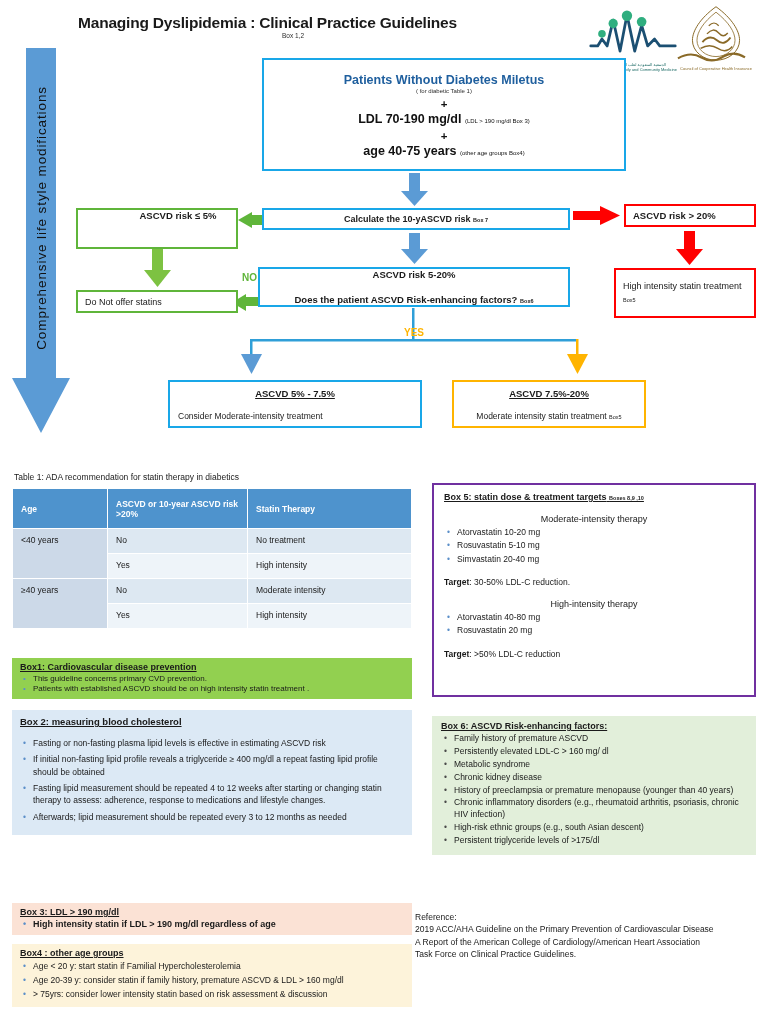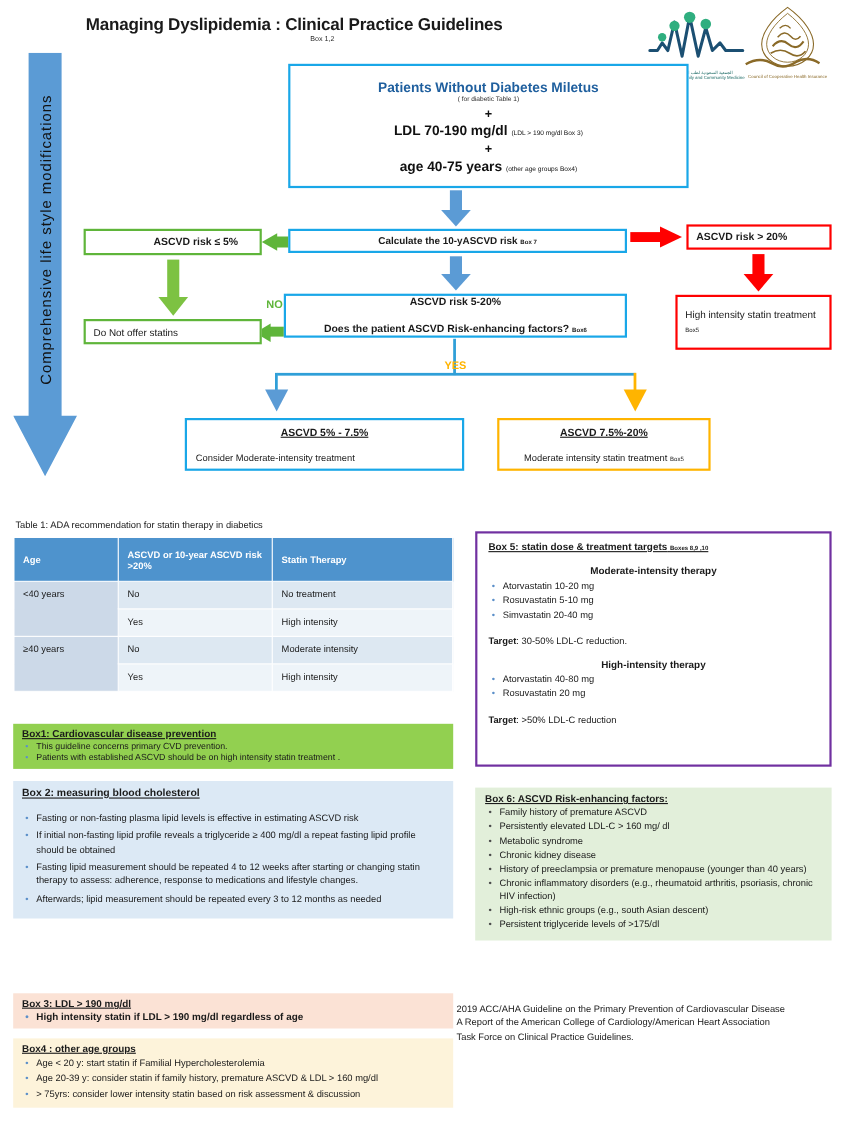--- a/index.html
+++ b/index.html
@@ -55,22 +55,22 @@
   .bt-sub   { font-size: 6px; color: #2c2c2c; margin-top: 1px; }
   .bt-plus  { font-size: 11.5px; font-weight: bold; color: #111; margin: 4px 0 2px; }
   .bt-big   { font-size: 12.5px; font-weight: bold; color: #111; }
   .bt-big .note { font-size: 6px; font-weight: normal; }
 
   #box-calc { left: 262px; top: 208px; width: 308px; height: 22px;
               display: flex; align-items: center; justify-content: center; }
   #box-calc .txt { font-size: 9px; font-weight: bold; }
   #box-calc .note { font-size: 5.5px; font-weight: bold; }
 
-  #box-low { left: 76px; top: 208px; width: 162px; height: 24px;
-             display: flex; align-items: center; justify-content: center; padding-left: 42px; }
+  #box-low { left: 76px; top: 208px; width: 162px; height: 41px;
+             display: flex; align-items: flex-start; justify-content: center; padding-left: 42px; }
   #box-low .txt { font-size: 9.5px; font-weight: bold; }
 
   #box-nostatin { left: 76px; top: 290px; width: 162px; height: 23px;
                   display: flex; align-items: center; padding-left: 7px; }
   #box-nostatin .txt { font-size: 9px; }
 
   #box-high { left: 624px; top: 204px; width: 132px; height: 23px;
               display: flex; align-items: center; padding-left: 7px; }
   #box-high .txt { font-size: 9.5px; font-weight: bold; }
 
@@ -140,21 +140,21 @@
 
   #box4 { left: 12px; top: 944px; width: 400px; background: #fdf3da;
           padding: 4px 8px 6px; }
   #box4 .hd { font-size: 9px; }
   #box4 li { font-size: 8.5px; line-height: 1.5; }
 
   #box5 { left: 432px; top: 483px; width: 324px; height: 214px;
           border: 2.5px solid #7030a0; background: #fff; padding: 7px 10px; }
   #box5 .hd { font-size: 9px; }
   #box5 .hd .note { font-size: 5.5px; font-weight: bold; }
-  #box5 .sec { text-align: center; font-size: 9px; font-weight: bold;
+  #box5 .sec { text-align: center; font-size: 9px; font-weight: normal;
                margin-top: 12px; }
   #box5 ul { margin-top: 2px; }
   #box5 li { font-size: 8.5px; line-height: 1.45; }
   #box5 .tgt { font-size: 8.5px; margin-top: 12px; }
   #box5 .tgt b { font-weight: bold; }
 
   #box6 { left: 432px; top: 716px; width: 324px; background: #e2efda;
           padding: 5px 9px 7px; }
   #box6 .hd { font-size: 9px; }
   #box6 li { font-size: 8.5px; line-height: 1.4; }
@@ -412,18 +412,19 @@
       <li>Metabolic syndrome</li>
       <li>Chronic kidney disease</li>
       <li>History of preeclampsia or premature menopause (younger than 40 years)</li>
       <li>Chronic inflammatory disorders (e.g., rheumatoid arthritis, psoriasis, chronic HIV infection)</li>
       <li>High-risk ethnic groups (e.g., south Asian descent)</li>
       <li>Persistent triglyceride levels of &gt;175/dl</li>
     </ul>
   </div>
 
   <div id="reference">
+    <div>Reference:</div>
     <div>2019 ACC/AHA Guideline on the Primary Prevention of Cardiovascular Disease</div>
     <div>A Report of the American College of Cardiology/American Heart Association</div>
     <div>Task Force on Clinical Practice Guidelines.</div>
   </div>
 
 </div>
 
 </body></html>

